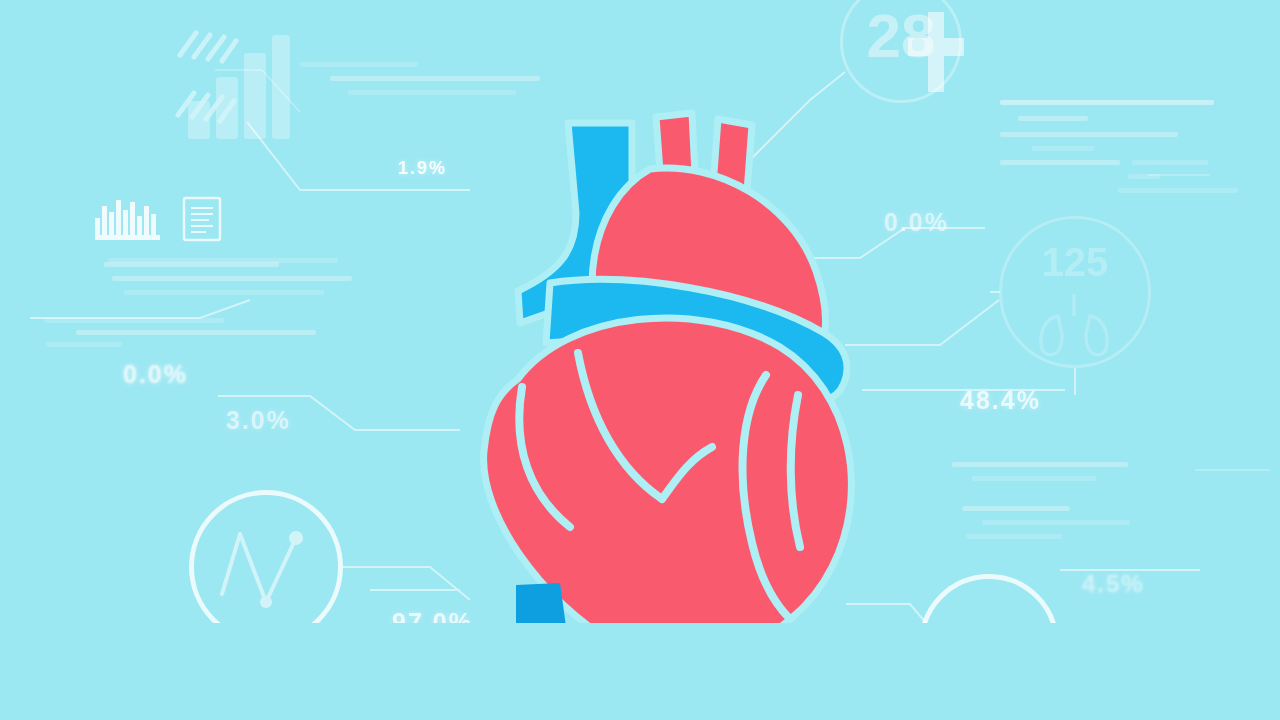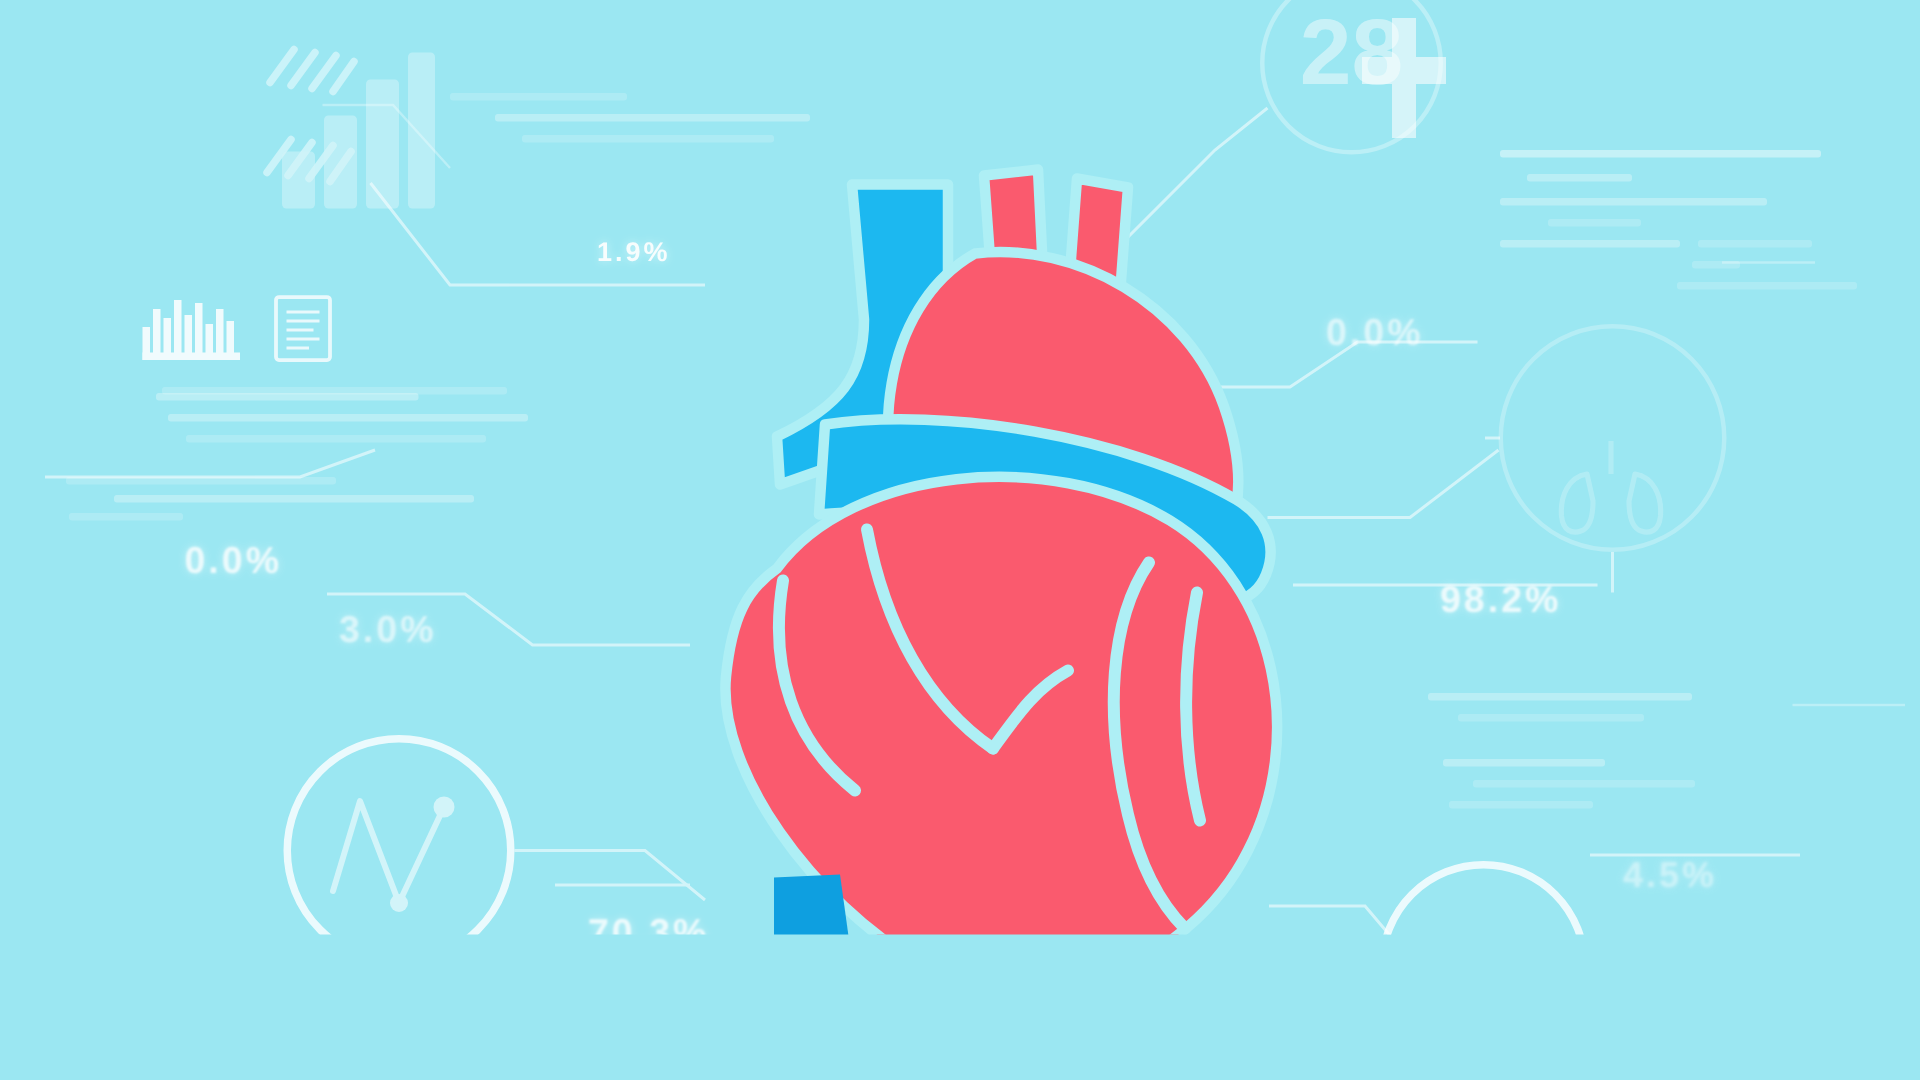--- a/index.html
+++ b/index.html
@@ -149,20 +149,21 @@
     </g>
   </svg>
 
   <div class="ring thin" style="left:840px; top:-19px; width:122px; height:122px;"></div>
   <div class="ring-val" style="left:840px; top:0px; width:122px; font-size:62px; opacity:.45;">28</div>
   <svg class="abs" style="left:906px; top:12px; width:58px; height:80px; opacity:.58;" viewBox="0 0 58 80">
     <path d="M22 0 h16 v26 h20 v18 h-20 v36 h-16 v-36 h-20 v-18 h20 z" fill="#FFFFFF"></path>
   </svg>
 
   <div class="ring thin" style="left:999px; top:216px; width:152px; height:152px; border-color:rgba(255,255,255,.26);"></div>
+  <div class="ring-val" style="left:999px; top:240px; width:152px; font-size:40px; opacity:.26;">125</div>
   <svg class="abs" style="left:1036px; top:290px; width:76px; height:68px; opacity:.22;" viewBox="0 0 76 68">
     <path d="M38 4 v22 M22 26 c-12 2 -18 14 -17 28 c1 10 7 12 13 10 c6 -2 8 -10 8 -20 z
              M54 26 c12 2 18 14 17 28 c-1 10 -7 12 -13 10 c-6 -2 -8 -10 -8 -20 z" fill="none" stroke="#FFFFFF" stroke-width="3.4" stroke-linejoin="round"></path>
   </svg>
 
   <div class="ring thick" style="left:189px; top:490px; width:154px; height:154px;"></div>
   <svg class="abs" style="left:214px; top:516px; width:104px; height:104px; opacity:.55;" viewBox="0 0 104 104">
     <polyline points="8,78 26,18 52,86 82,22" fill="none" stroke="#FFFFFF" stroke-width="4" stroke-linejoin="round" stroke-linecap="round"></polyline>
     <circle cx="82" cy="22" r="7" fill="#FFFFFF"></circle>
     <circle cx="52" cy="86" r="6" fill="#FFFFFF"></circle>
@@ -197,23 +198,23 @@
         <path d="M366 280 C340 318 336 382 352 448 C360 482 372 506 390 524"></path>
         <path d="M398 300 C388 350 388 404 400 452"></path>
       </g>
     </svg>
   </div>
 
   <div class="pct big" style="left:398px; top:158px;">1.9%</div>
   <div class="pct dim" style="left:884px; top:208px;">0.0%</div>
   <div class="pct mid" style="left:123px; top:360px; filter:blur(.8px);">0.0%</div>
   <div class="pct dim" style="left:226px; top:406px;">3.0%</div>
-  <div class="pct mid" style="left:960px; top:386px; filter:blur(.7px);">98.2%</div>
+  <div class="pct mid" style="left:960px; top:386px; filter:blur(.7px);">48.4%</div>
   <div class="pct faint" style="left:1082px; top:570px;">4.5%</div>
-  <div class="pct mid" style="left:392px; top:608px; filter:blur(.6px);">70.3%</div>
+  <div class="pct mid" style="left:392px; top:608px; filter:blur(.6px);">97.0%</div>
   <div class="pct faint" style="left:832px; top:638px;">4.3%</div>
 
   <div>
     <div class="txtbar soft" style="left:300px; top:62px;  width:118px;"></div>
     <div class="txtbar" style="left:330px; top:76px;  width:210px;"></div>
     <div class="txtbar soft" style="left:348px; top:90px;  width:168px;"></div>
   </div>
 
   <div>
     <div class="txtbar" style="left:104px; top:262px; width:175px;"></div>

